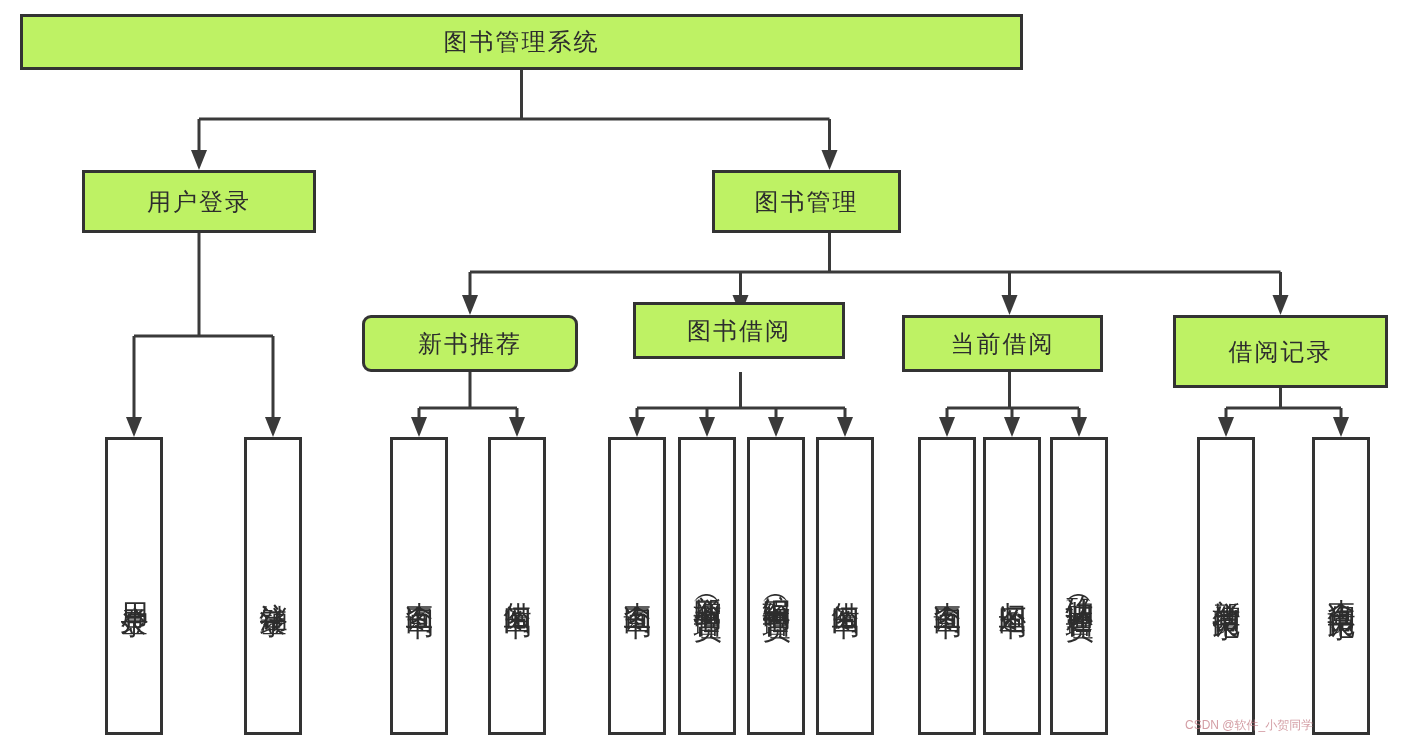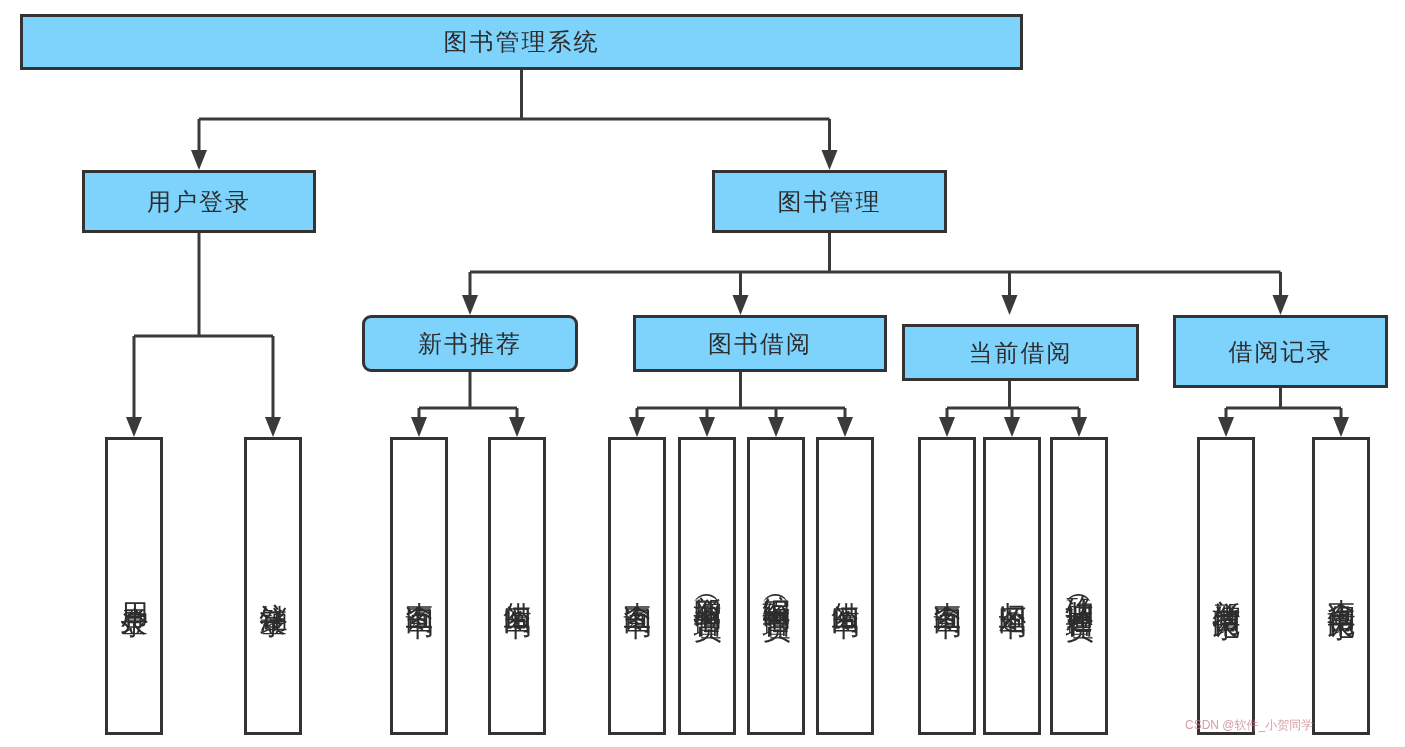--- a/index.html
+++ b/index.html
@@ -15,21 +15,21 @@
   #connectors {
     position: absolute;
     left: 0; top: 0;
     width: 1405px; height: 747px;
     pointer-events: none;
   }
   .hbox {
     position: absolute;
     box-sizing: border-box;
     border: 3px solid #333333;
-    background: #7dd3fc;
+    background: #bef264;
     display: flex;
     align-items: center;
     justify-content: center;
     font-size: 24px;
     letter-spacing: 2px;
     z-index: 2;
   }
   .leaf {
     position: absolute;
     top: 437px;
@@ -47,24 +47,24 @@
     writing-mode: vertical-rl;
     text-orientation: mixed;
     font-size: 28px;
     letter-spacing: 3px;
     line-height: 1;
     white-space: nowrap;
   }
   
   .n-root  { left: 20px;  top: 14px;  width: 1003px; height: 56px; }
   .n-login { left: 82px;  top: 170px; width: 234px;  height: 63px; }
-  .n-mgmt  { left: 712px; top: 170px; width: 235px;  height: 63px; }
+  .n-mgmt  { left: 712px; top: 170px; width: 189px;  height: 63px; }
   .n-g0 { left: 362px;  top: 315px; width: 216px; height: 57px; border-radius: 9px; }
-  .n-g1 { left: 633px;  top: 315px; width: 254px; height: 57px; align-items: center; }
-  .n-g2 { left: 902px;  top: 324px; width: 237px; height: 57px; }
+  .n-g1 { left: 633px;  top: 302px; width: 212px; height: 57px; align-items: center; }
+  .n-g2 { left: 902px;  top: 315px; width: 201px; height: 57px; }
   .n-g3 { left: 1173px; top: 315px; width: 215px; height: 73px; }
   
   .lf-0  { left: 105px; }
   .lf-1  { left: 244px; }
   .lf-2  { left: 390px; }
   .lf-3  { left: 488px; }
   .lf-4  { left: 608px; }
   .lf-5  { left: 678px; }
   .lf-6  { left: 747px; }
   .lf-7  { left: 816px; }

